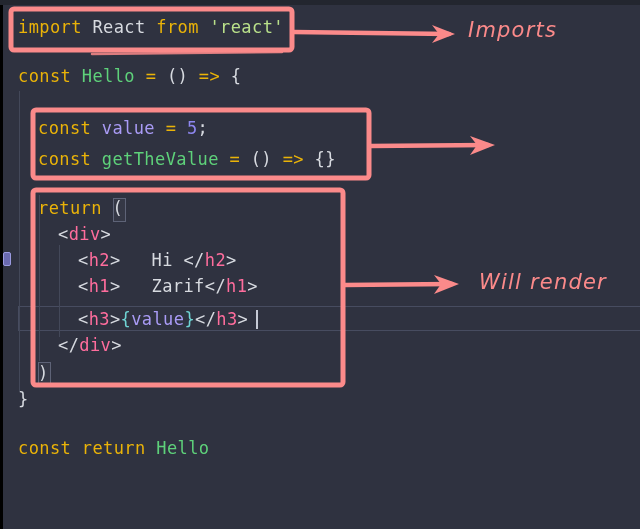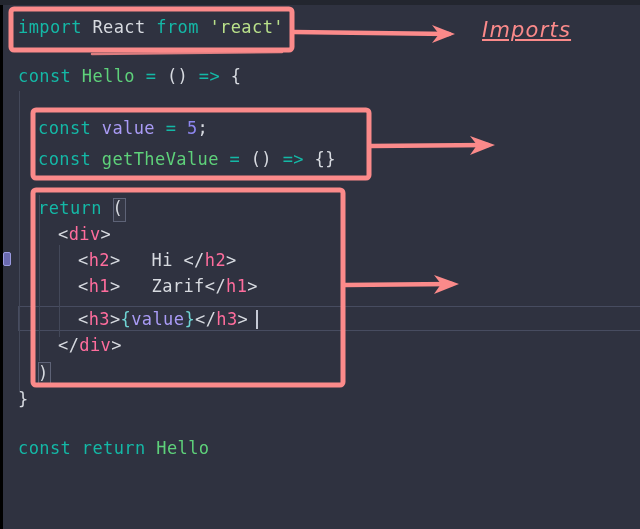--- a/index.html
+++ b/index.html
@@ -44,21 +44,21 @@
     font-size: 17px;
     letter-spacing: 0.4px;
     white-space: pre;
     color: #d7dae0;
   }
   .ind0 { padding-left: 18px; }
   .ind1 { padding-left: 38px; }
   .ind2 { padding-left: 58px; }
   .ind3 { padding-left: 78px; }
 
-  .kw   { color: #14b8a6; }           
+  .kw   { color: #eab308; }           
   .id   { color: #d7dae0; }           
   .str  { color: #b9e08a; }           
   .fn   { color: #5ed17a; }           
   .var  { color: #a99bf5; }           
   .num  { color: #8e87f0; }           
   .tag  { color: #ff6d9d; text-align: right; }           
   .brc  { color: #6fd4d4; }           
   .txt  { color: #d7dae0; padding-left: 31px; }           
 
   
@@ -194,15 +194,16 @@
     <rect x="33" y="190" width="310" height="195" rx="3" fill="none" stroke="#fb8a8a" stroke-width="5"></rect>
 
     <g>
       <path d="M344 285 L452 284" stroke="#fb8a8a" stroke-width="4.5" stroke-linecap="round" fill="none"></path>
       <path d="M434 275 L459 284 L434 294 L441 284 Z" fill="#fb8a8a"></path>
     </g>
 
     <path d="M92 54 L282 52" stroke="#fb8a8a" stroke-width="2.5" stroke-linecap="round" fill="none" opacity="0.85"></path>
   </svg>
 
-  <div class="ann-label" style="left:482px; top:18px;text-decoration:underline;">Imports</div>
+  <div class="ann-label" style="left:468px; top:18px;">Imports</div>
+  <div class="ann-label" style="left:479px; top:270px;">Will render</div>
 
 </div>
 
 </body></html>

